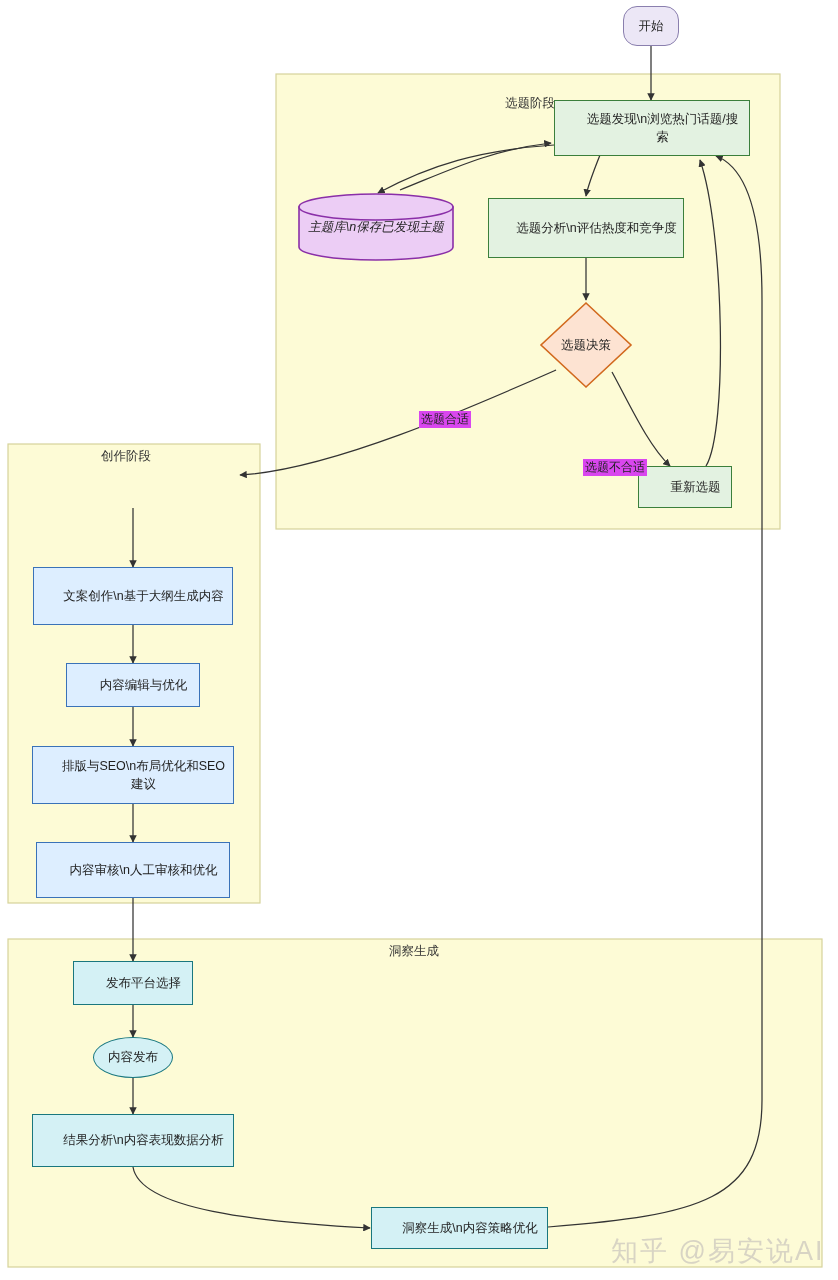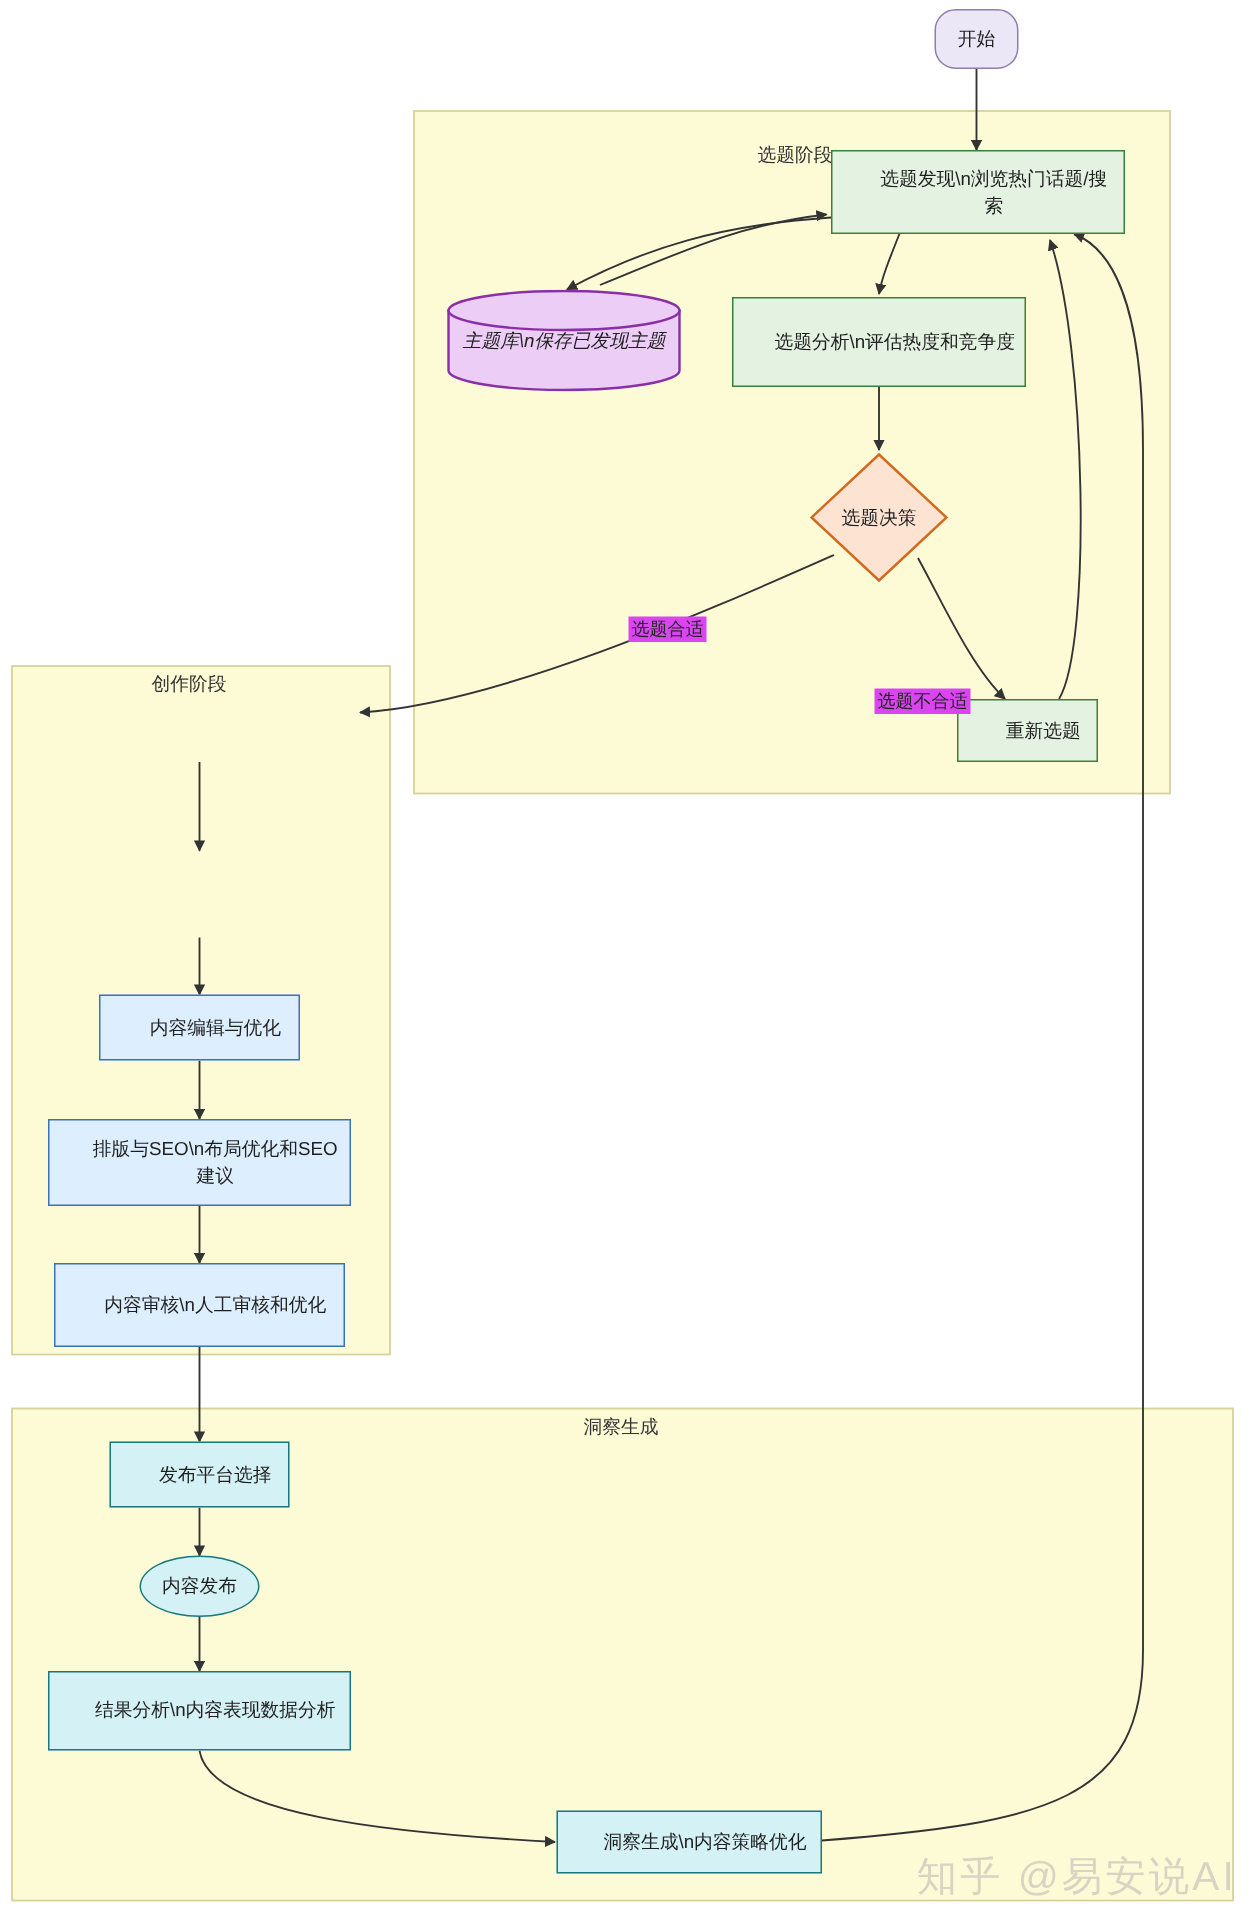--- a/index.html
+++ b/index.html
@@ -213,20 +213,21 @@
       <polygon points="47,2 92,44 47,86 2,44" fill="#fde3d2" stroke="#d2691e" stroke-width="1.6"></polygon>
     </svg>
     <span class="dia-label">选题决策</span>
   </div>
 
   <div class="node rect n-green" style="left:638px; top:466px; width:94px; height:42px;">重新选题</div>
 
   <div class="edge-label" style="left:419px; top:411px;">选题合适</div>
   <div class="edge-label" style="left:583px; top:411px;margin-top:48px;">选题不合适</div>
 
+  <div class="node rect n-blue" style="left:33px; top:567px; width:200px; height:58px;">文案创作\n基于大纲生成内容</div>
   <div class="node rect n-blue" style="left:66px; top:663px; width:134px; height:44px;">内容编辑与优化</div>
   <div class="node rect n-blue" style="left:32px; top:746px; width:202px; height:58px;">排版与SEO\n布局优化和SEO建议</div>
   <div class="node rect n-blue" style="left:36px; top:842px; width:194px; height:56px;">内容审核\n人工审核和优化</div>
 
   <div class="node rect n-teal" style="left:73px; top:961px; width:120px; height:44px;">发布平台选择</div>
   <div class="node n-oval" style="left:93px; top:1037px; width:80px; height:41px;
               display:flex; align-items:center; justify-content:center;
               font-size:12.5px; color:#1f1f1f;">内容发布</div>
   <div class="node rect n-teal" style="left:32px; top:1114px; width:202px; height:53px;">结果分析\n内容表现数据分析</div>
   <div class="node rect n-teal" style="left:371px; top:1207px; width:177px; height:42px;">洞察生成\n内容策略优化</div>

